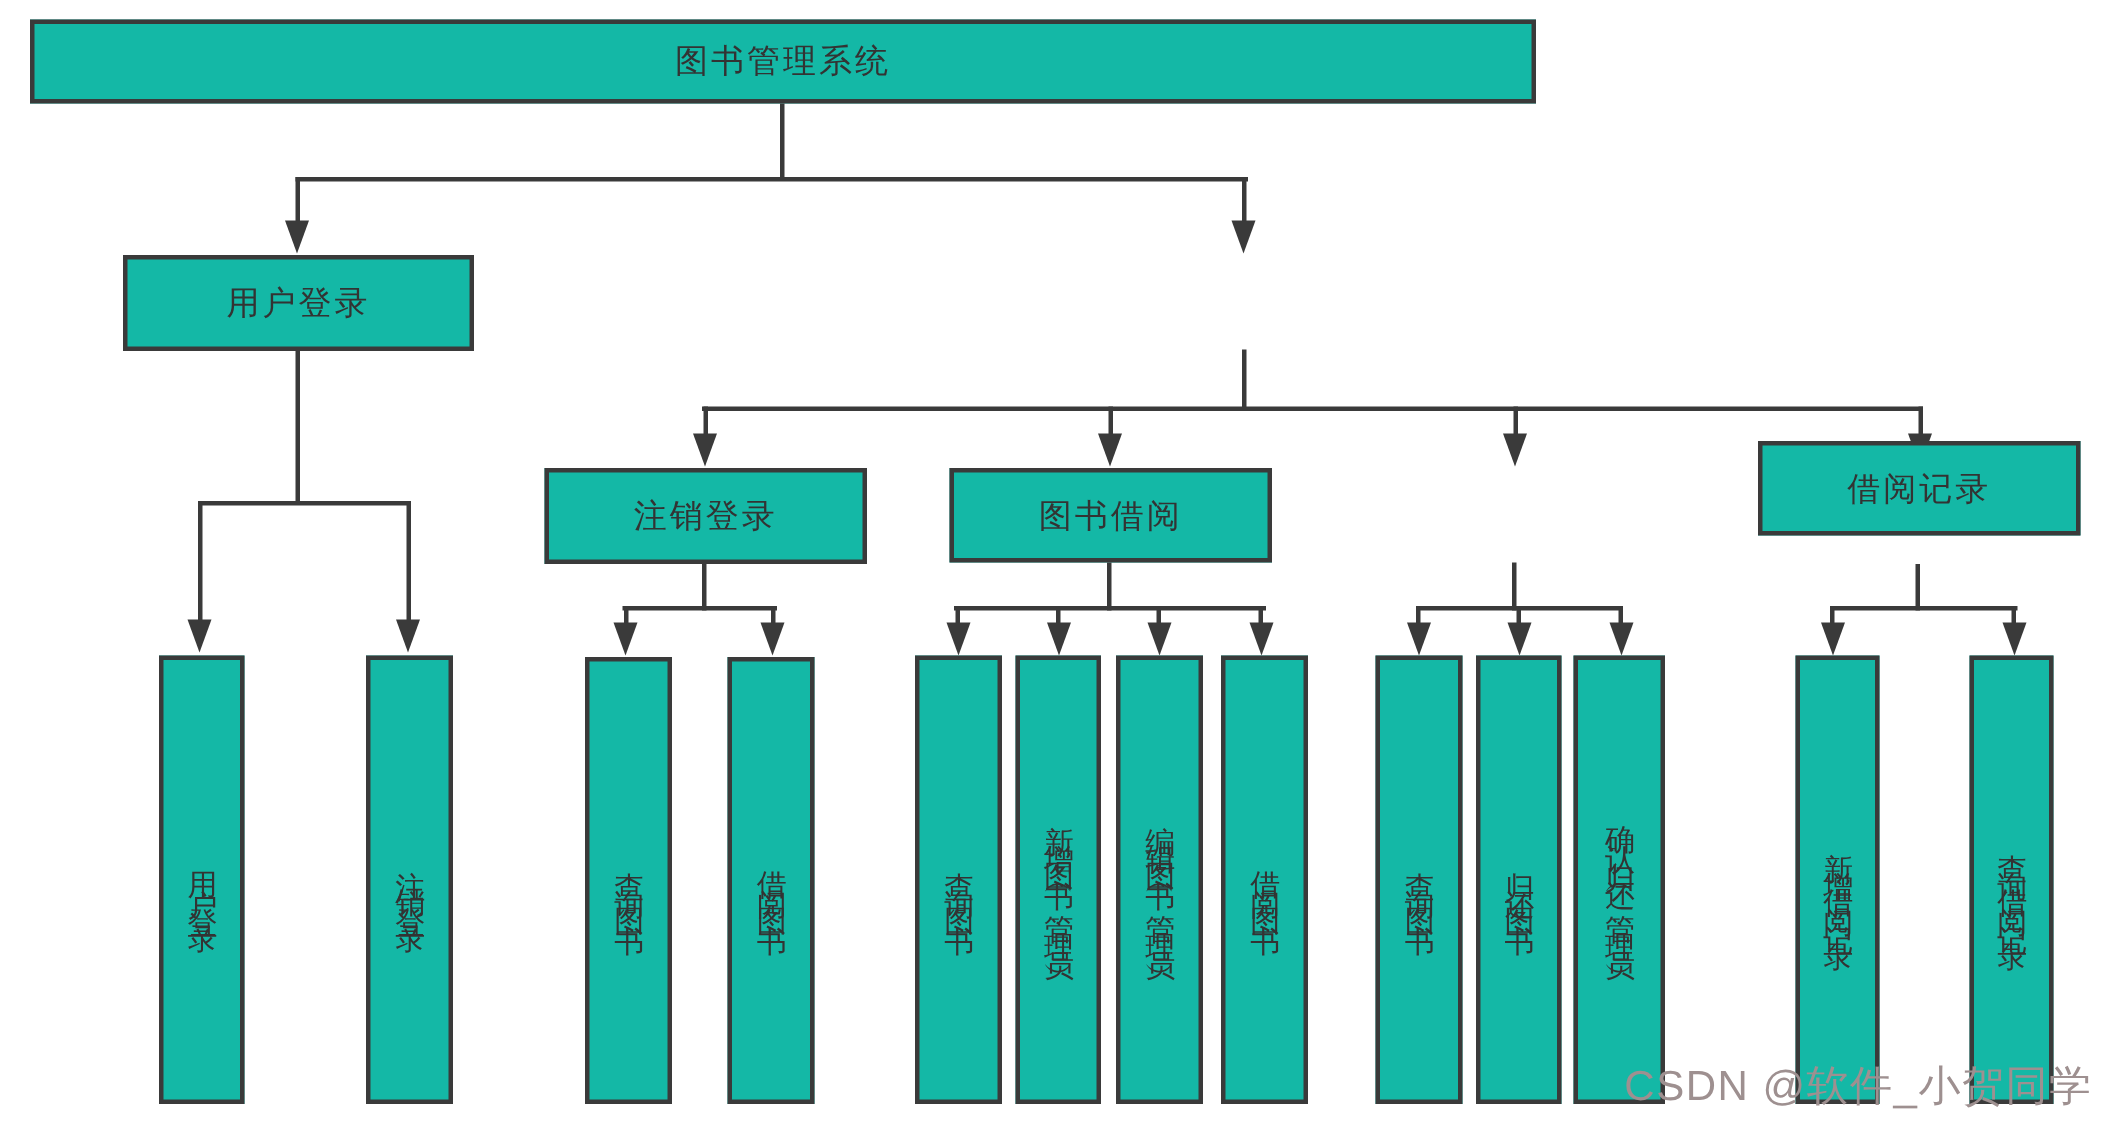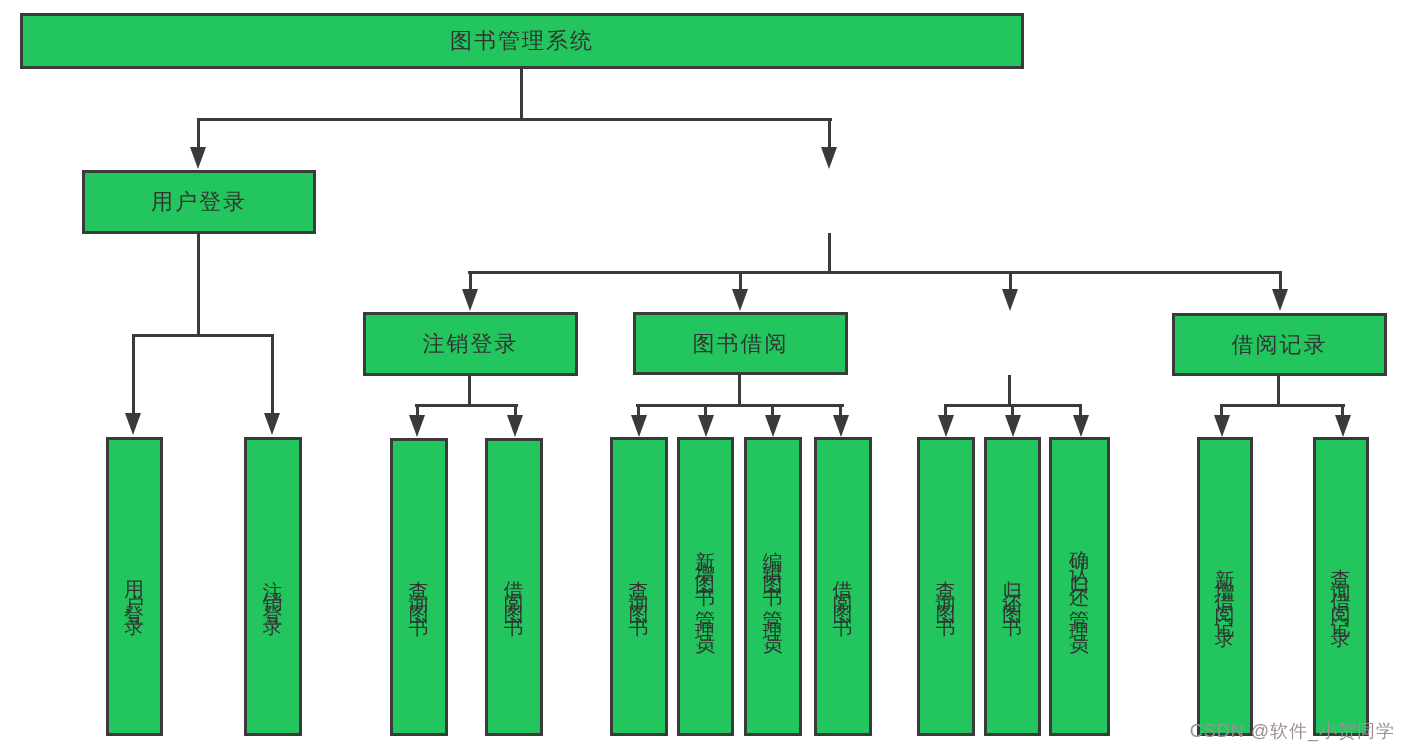--- a/index.html
+++ b/index.html
@@ -15,21 +15,21 @@
     width: 1405px;
     height: 747px;
     background: var(--background);
     font-family: "Liberation Sans", sans-serif;
     color: var(--text);
     overflow: hidden;
   }
   .box {
     position: absolute;
     border: 3px solid var(--line);
-    background: #22c55e;
+    background: #14b8a6;
     display: flex;
     align-items: center;
     justify-content: center;
     font-size: 22px;
     color: var(--text);
     letter-spacing: 2px;
   }
   .vbox {
     writing-mode: vertical-rl;
     text-orientation: mixed;
@@ -43,21 +43,21 @@
     position: absolute;
     width: 0; height: 0;
     border-left: 8px solid transparent;
     border-right: 8px solid transparent;
     border-top: 22px solid var(--line);
   }
   .watermark {
     position: absolute;
     right: 10px;
     bottom: 4px;
-    font-size: 18px;
+    font-size: 28px;
     color: var(--watermark);
     letter-spacing: 1px;
     white-space: nowrap;
   }
 </style>
 </head>
 <body>
 
 <div class="canvas">
 
@@ -93,21 +93,21 @@
   <div class="arrowhead" style="left:1002px; top:289px;"></div>
   <div class="vline" style="left:1279px; top:271px; width:3px; height:20px;"></div>
   <div class="arrowhead" style="left:1272px; top:289px;"></div>
 
   <div class="box" style="left:363px; top:312px; width:215px; height:64px;">
     <span>注销登录</span>
   </div>
   <div class="box" style="left:633px; top:312px; width:215px; height:63px;font-family:Liberation Mono, monospace;">
     <span>图书借阅</span>
   </div>
-  <div class="box" style="left:1172px; top:313px; width:215px; height:63px;">
+  <div class="box" style="left:1172px; top:294px; width:215px; height:63px;">
     <span>借阅记录</span>
   </div>
 
   <div class="vline" style="left:468px; top:376px; width:3px; height:31px;"></div>
   <div class="hline" style="left:415px; top:404px; width:103px; height:3px;"></div>
   <div class="vline" style="left:416px; top:404px; width:3px; height:13px;"></div>
   <div class="arrowhead" style="left:409px; top:415px;"></div>
   <div class="vline" style="left:514px; top:404px; width:3px; height:13px;"></div>
   <div class="arrowhead" style="left:507px; top:415px;"></div>
 

